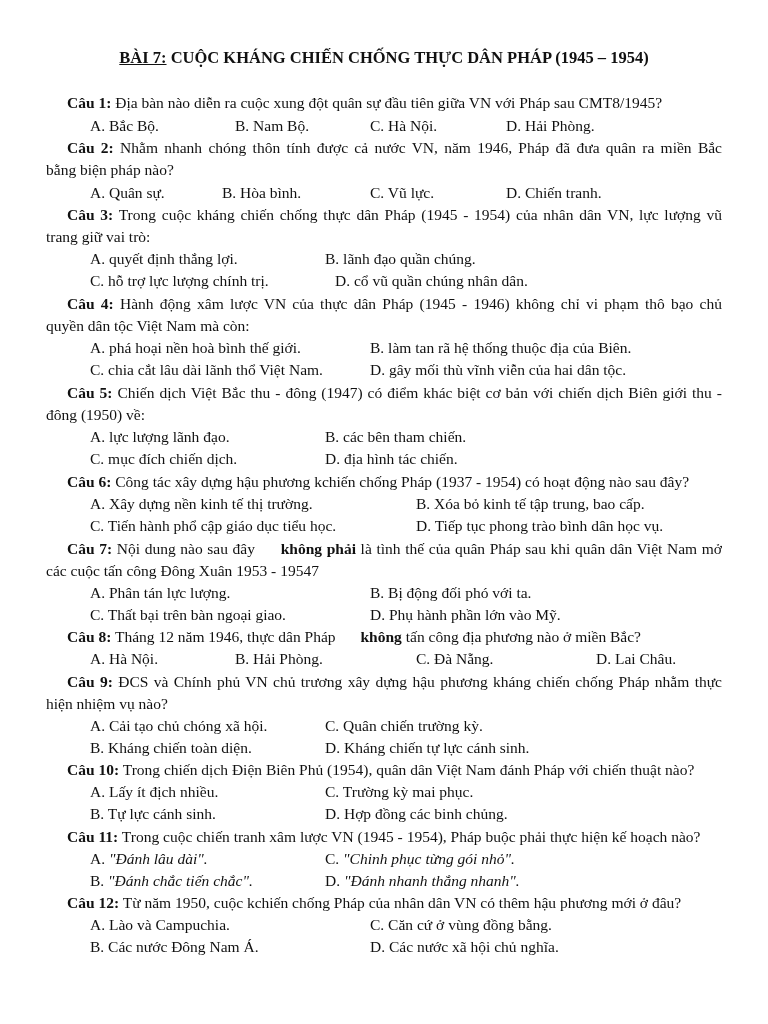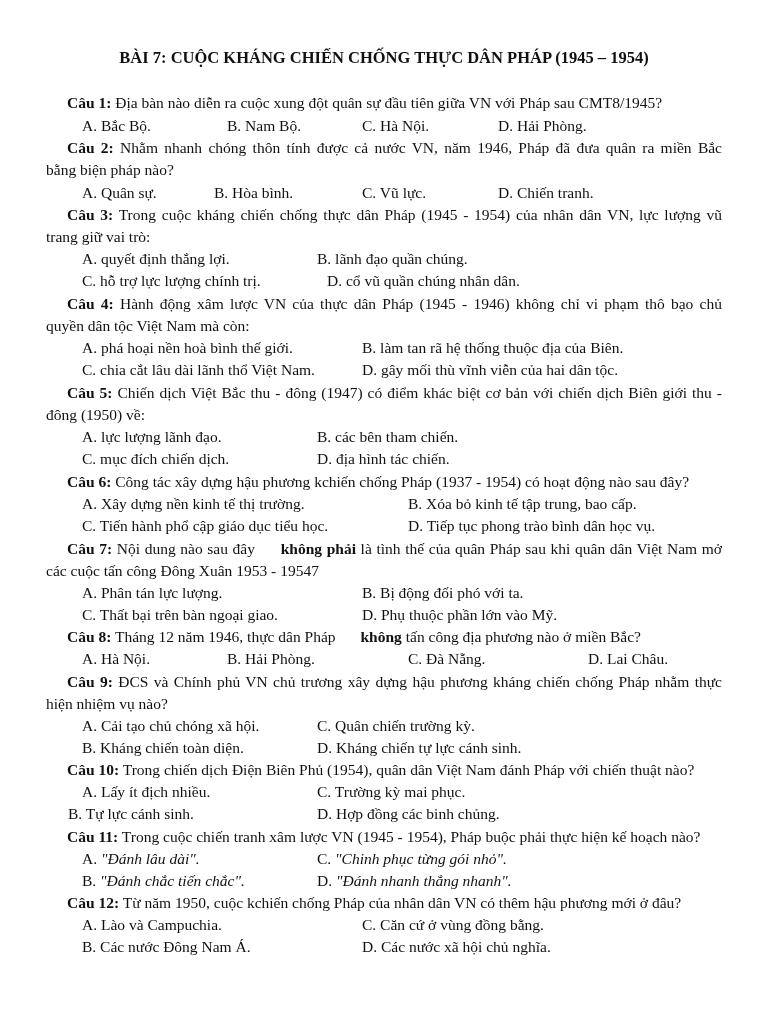--- a/index.html
+++ b/index.html
@@ -1,24 +1,24 @@
 <!DOCTYPE html>
 <html><head>
 <meta charset="utf-8">
 <style>
   html, body { margin: 0; padding: 0; background: #ffffff; }
   body { width: 768px; height: 1024px; position: relative; overflow: hidden;
          font-family: "Liberation Serif", "DejaVu Serif", serif; color: #111111; font-size: 15.5px; }
   .title { position: absolute; left: 0; width: 768px; top: 48px; text-align: center;
            font-weight: bold; font-size: 16.5px; }
-  .title .lbl { }
+  .title .lbl { text-decoration: underline; }
   .line { position: absolute; left: 46px; width: 676px; white-space: nowrap; line-height: 20px; }
   .line.just { text-align: justify; text-align-last: justify; white-space: normal; }
   .q b { font-weight: bold; margin-left: 21px; }
-  .opt { position: absolute; white-space: nowrap; line-height: 20px; }
+  .opt { position: absolute; white-space: nowrap; line-height: 20px; margin-left: 8px; }
   .it { font-style: italic; }
 </style>
 </head>
 <body>
 
 <div class="title"><span class="lbl">BÀI 7:</span><span> CUỘC KHÁNG CHIẾN CHỐNG THỰC DÂN PHÁP (1945 – 1954)</span></div>
 
 <div class="line q" style="top:93px"><b>Câu 1:</b><span> Địa bàn nào diễn ra cuộc xung đột quân sự đầu tiên giữa VN với Pháp sau CMT8/1945?</span></div>
 <span class="opt" style="left:82px;top:116px">A. Bắc Bộ.</span>
 <span class="opt" style="left:227px;top:116px">B. Nam Bộ.</span>
@@ -57,39 +57,39 @@
 <span class="opt" style="left:82px;top:494px">A. Xây dựng nền kinh tế thị trường.</span>
 <span class="opt" style="left:408px;top:494px">B. Xóa bỏ kinh tế tập trung, bao cấp.</span>
 <span class="opt" style="left:82px;top:516px">C. Tiến hành phổ cập giáo dục tiểu học.</span>
 <span class="opt" style="left:408px;top:516px">D. Tiếp tục phong trào bình dân học vụ.</span>
 
 <div class="line just q" style="top:539px;height:20px;overflow:hidden"><b>Câu 7:</b><span> Nội dung nào sau đây </span><b>không phải</b><span> là tình thế của quân Pháp sau khi quân dân Việt Nam mở</span></div>
 <div class="line" style="top:561px">các cuộc tấn công Đông Xuân 1953 - 19547</div>
 <span class="opt" style="left:82px;top:583px">A. Phân tán lực lượng.</span>
 <span class="opt" style="left:362px;top:583px">B. Bị động đối phó với ta.</span>
 <span class="opt" style="left:82px;top:605px">C. Thất bại trên bàn ngoại giao.</span>
-<span class="opt" style="left:362px;top:605px">D. Phụ thuộc phần lớn vào Mỹ.</span>
+<span class="opt" style="left:362px;top:605px">D. Phụ hành phần lớn vào Mỹ.</span>
 
 <div class="line q" style="top:627px"><b>Câu 8:</b><span> Tháng 12 năm 1946, thực dân Pháp </span><b>không</b><span> tấn công địa phương nào ở miền Bắc?</span></div>
 <span class="opt" style="left:82px;top:649px">A. Hà Nội.</span>
 <span class="opt" style="left:227px;top:649px">B. Hải Phòng.</span>
 <span class="opt" style="left:408px;top:649px">C. Đà Nẵng.</span>
 <span class="opt" style="left:588px;top:649px">D. Lai Châu.</span>
 
 <div class="line just q" style="top:672px;height:20px;overflow:hidden"><b>Câu 9:</b><span> ĐCS và Chính phủ VN chủ trương xây dựng hậu phương kháng chiến chống Pháp nhằm thực</span></div>
 <div class="line" style="top:694px">hiện nhiệm vụ nào?</div>
 <span class="opt" style="left:82px;top:716px">A. Cải tạo chủ chóng xã hội.</span>
 <span class="opt" style="left:317px;top:716px">C. Quân chiến trường kỳ.</span>
 <span class="opt" style="left:82px;top:738px">B. Kháng chiến toàn diện.</span>
 <span class="opt" style="left:317px;top:738px">D. Kháng chiến tự lực cánh sinh.</span>
 
 <div class="line q" style="top:760px"><b>Câu 10:</b><span> Trong chiến dịch Điện Biên Phủ (1954), quân dân Việt Nam đánh Pháp với chiến thuật nào?</span></div>
 <span class="opt" style="left:82px;top:782px">A. Lấy ít địch nhiều.</span>
 <span class="opt" style="left:317px;top:782px">C. Trường kỳ mai phục.</span>
-<span class="opt" style="left:68px;top:804px">B. Tự lực cánh sinh.</span>
+<span class="opt" style="left:82px;top:804px">B. Tự lực cánh sinh.</span>
 <span class="opt" style="left:317px;top:804px">D. Hợp đồng các binh chủng.</span>
 
 <div class="line q" style="top:827px"><b>Câu 11:</b><span> Trong cuộc chiến tranh xâm lược VN (1945 - 1954), Pháp buộc phải thực hiện kế hoạch nào?</span></div>
 <span class="opt" style="left:82px;top:849px"><span>A. </span><span class="it">"Đánh lâu dài".</span></span>
 <span class="opt" style="left:317px;top:849px"><span>C. </span><span class="it">"Chinh phục từng gói nhỏ".</span></span>
 <span class="opt" style="left:82px;top:871px"><span>B. </span><span class="it">"Đánh chắc tiến chắc".</span></span>
 <span class="opt" style="left:317px;top:871px"><span>D. </span><span class="it">"Đánh nhanh thắng nhanh".</span></span>
 
 <div class="line q" style="top:893px"><b>Câu 12:</b><span> Từ năm 1950, cuộc kchiến chống Pháp của nhân dân VN có thêm hậu phương mới ở đâu?</span></div>
 <span class="opt" style="left:82px;top:915px">A. Lào và Campuchia.</span>

